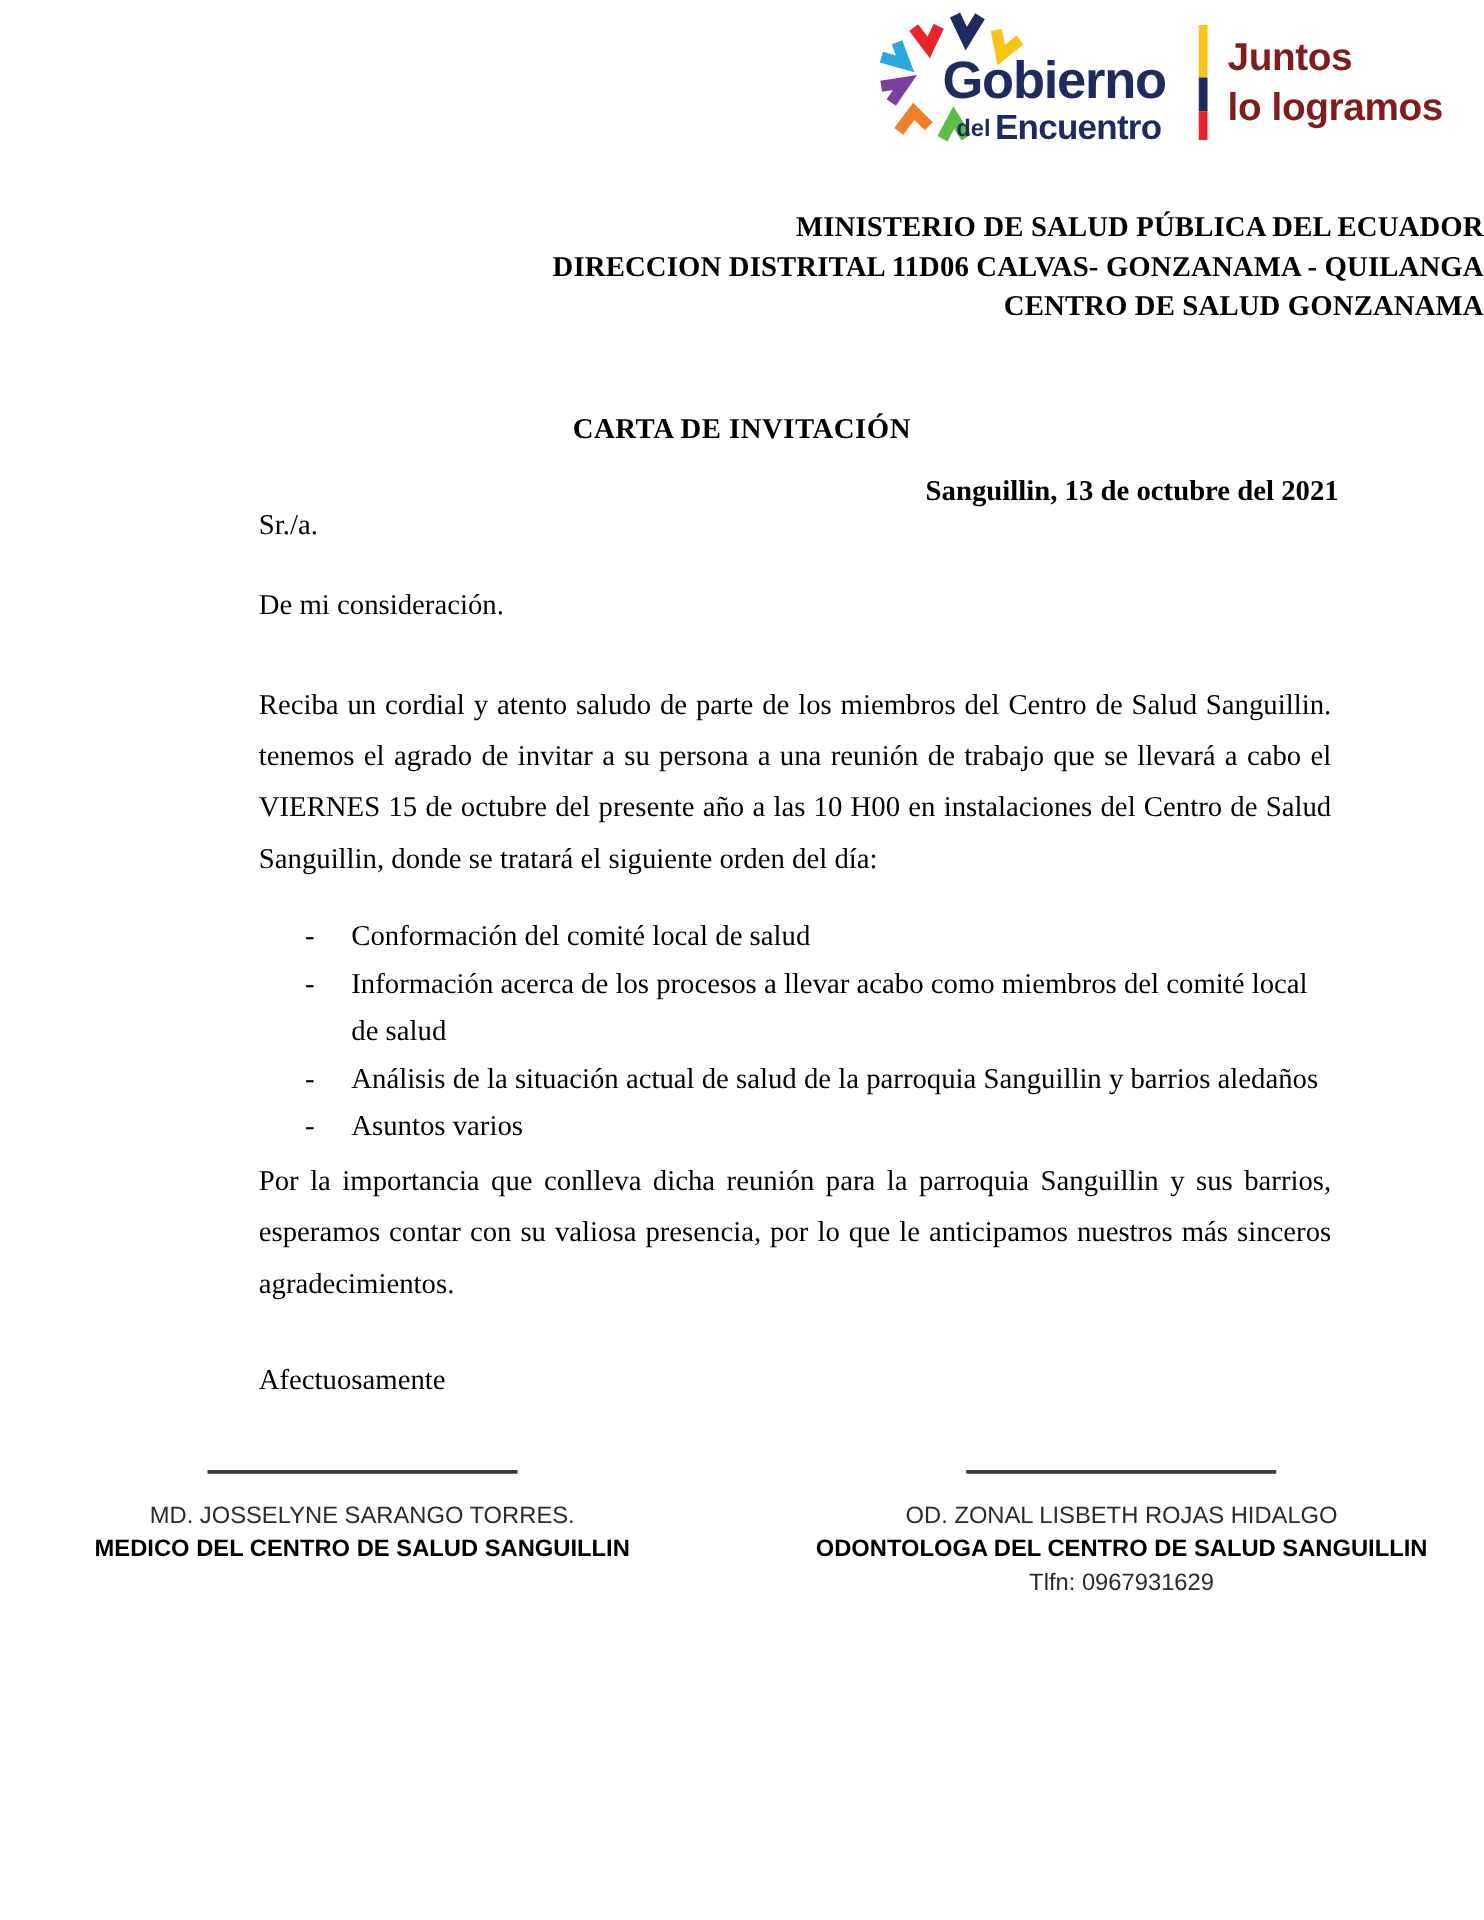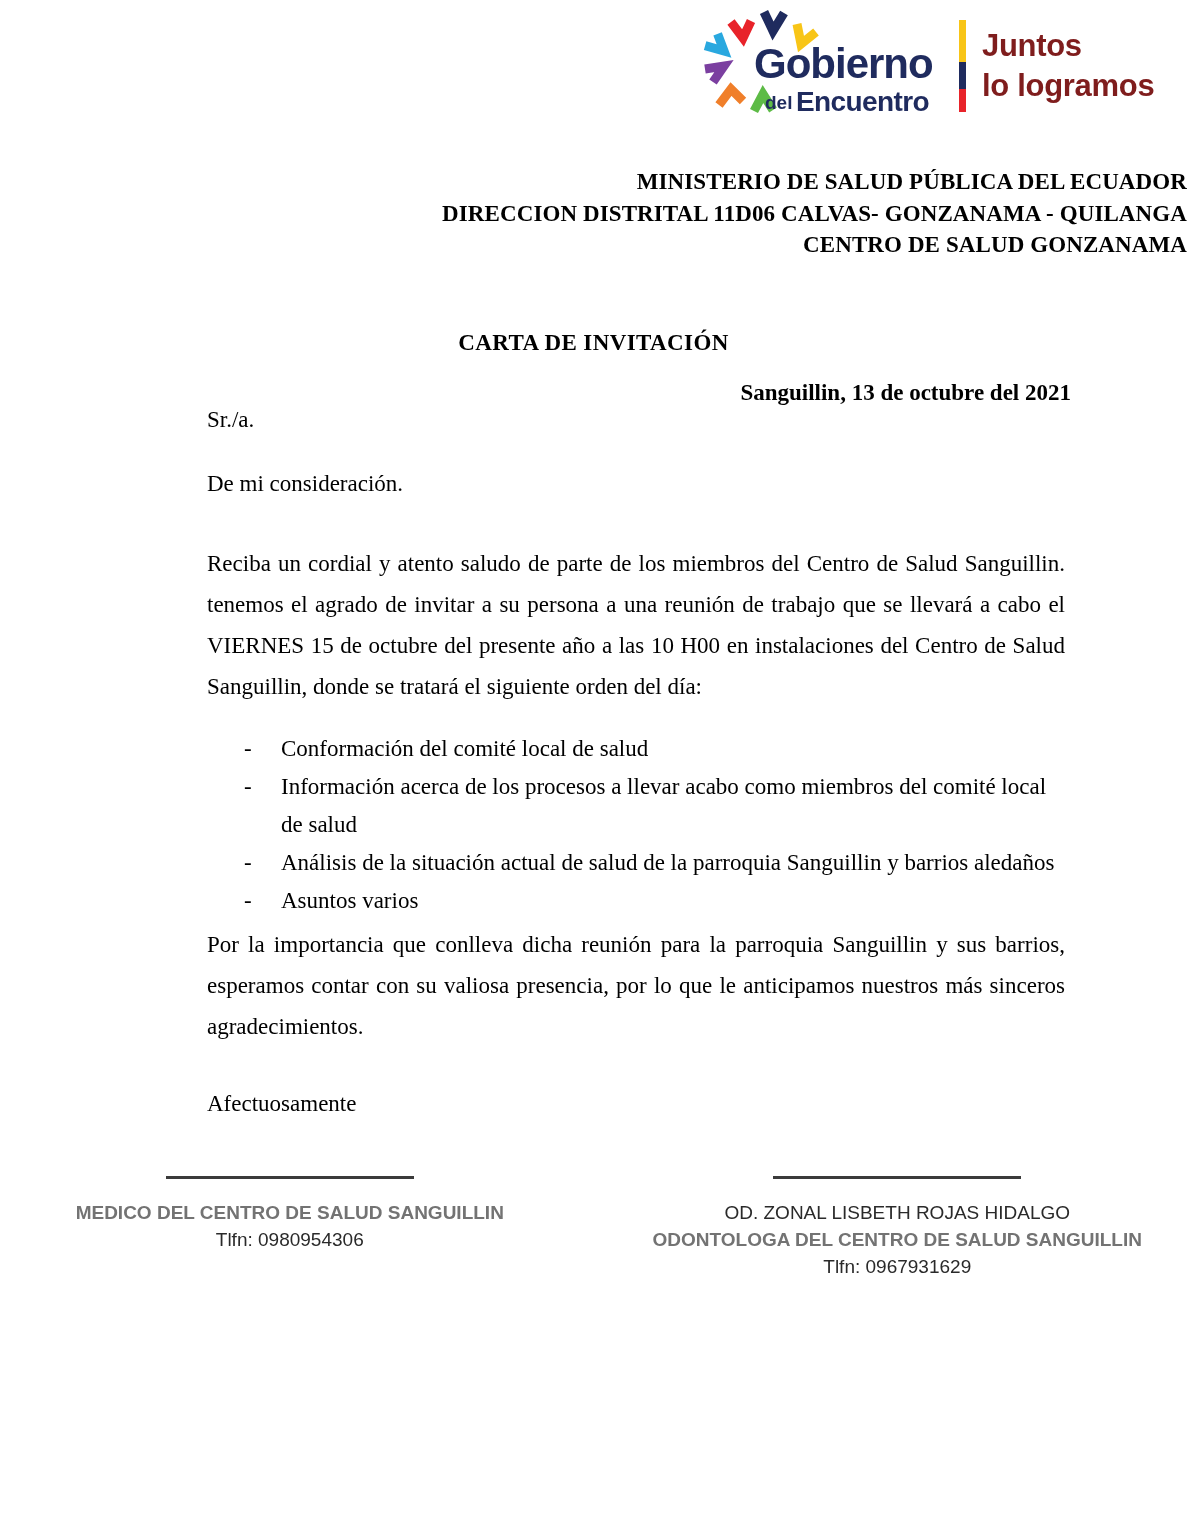--- a/index.html
+++ b/index.html
@@ -159,21 +159,21 @@
     color: #2a2a2a;
   }
   .sign-col.left  { padding-right: 14px; }
   .sign-col.right { padding-left: 14px; }
   .sign-line {
     width: 248px;
     height: 0;
     border-top: 3px solid #3b3b3b;
     margin: 0 auto 20px auto;
   }
-  .sign-role { font-weight: 700; color: #737373; }
+  .sign-role { font-weight: 700; color: #000000; }
   .sign-name, .sign-phone { font-weight: 400; }
 </style>
 </head>
 <body>
 
 <div class="logo-block">
 
   <svg class="logo-mark" viewBox="0 0 250 112" xmlns="http://www.w3.org/2000/svg">
     <g fill="none" stroke-width="9" stroke-linecap="butt" stroke-linejoin="miter">
 
@@ -256,22 +256,22 @@
 
   <p class="para-close">Por la importancia que conlleva dicha reunión para la parroquia Sanguillin y sus barrios, esperamos contar con su valiosa presencia, por lo que le anticipamos nuestros más sinceros agradecimientos.</p>
 
   <div class="signoff">Afectuosamente</div>
 </div>
 
 <div class="sign-row">
 
   <div class="sign-col left">
     <div class="sign-line"></div>
+    <div class="sign-name">MD. JOSSELYNE SARANGO TORRES.</div>
     <div class="sign-role">MEDICO DEL CENTRO DE SALUD SANGUILLIN</div>
-    <div class="sign-phone">Tlfn: 0980954306</div>
   </div>
 
   <div class="sign-col right">
     <div class="sign-line"></div>
     <div class="sign-name">OD. ZONAL LISBETH ROJAS HIDALGO</div>
     <div class="sign-role">ODONTOLOGA DEL CENTRO DE SALUD SANGUILLIN</div>
     <div class="sign-phone">Tlfn: 0967931629</div>
   </div>
 
 </div>

